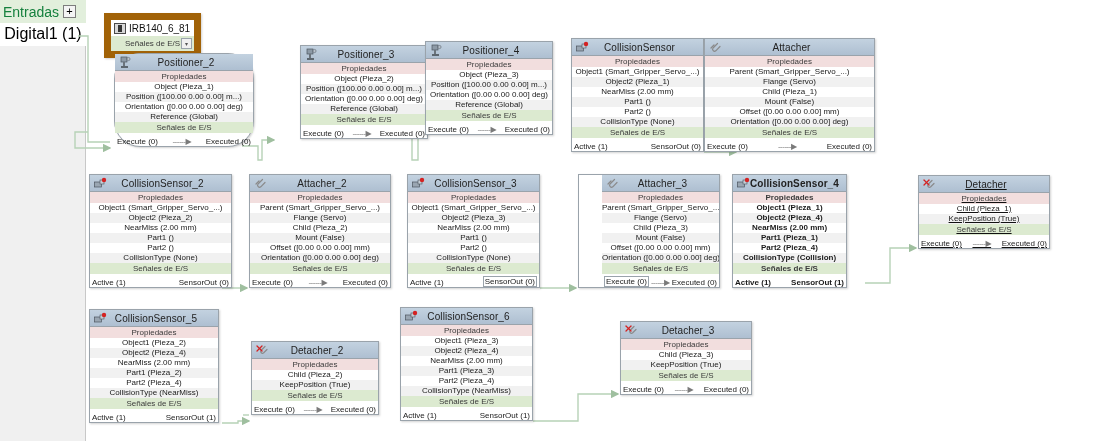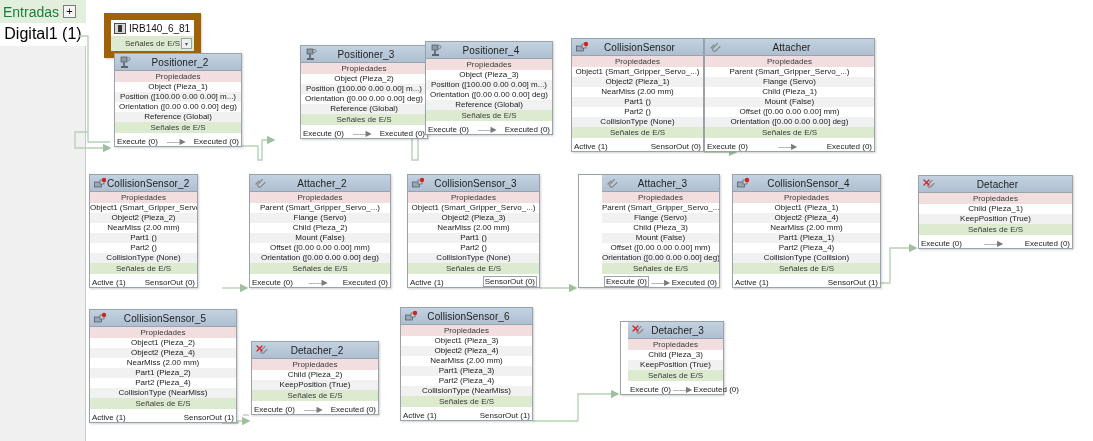--- a/index.html
+++ b/index.html
@@ -253,21 +253,21 @@
       <span class="robot-ico"></span>
       <span class="label">IRB140_6_81</span>
     </div>
     <div class="irb-io">
       <span>Señales de E/S</span>
       <span class="dropdown">▾</span>
     </div>
   </div>
 
   <div id="node-layer">
-      <div class="node" style="left: 114px; top: 53px; width: 128px;">
+      <div class="node" style="left: 114px; top: 53px; width: 140px; border-radius: 26px;">
         <div class="node-head">
           <span class="icon">
             <svg width="13" height="13" viewBox="0 0 13 13">
               <rect x="2" y="1" width="6" height="5" fill="#8d9aa6" stroke="#4c555e" stroke-width="0.7"></rect>
               <rect x="4" y="6" width="2" height="5" fill="#6b747c"></rect>
               <rect x="2" y="10" width="7" height="2" fill="#5d666e"></rect>
               <circle cx="9.5" cy="3" r="1.6" fill="#b9c3cc" stroke="#4c555e" stroke-width="0.5"></circle>
             </svg>
           </span>
           <span class="label">Positioner_2</span>
@@ -374,21 +374,21 @@
         <div class="prow alt">Mount (False)</div>
         <div class="prow">Offset ([0.00 0.00 0.00] mm)</div>
         <div class="prow alt">Orientation ([0.00 0.00 0.00] deg)</div>
         <div class="sect-io">Señales de E/S</div>
         <div class="iorow">
           <span class="port-in">Execute (0)</span>
           <span class="arrow">------▶</span>
           <span class="port-out">Executed (0)</span>
         </div>
       </div>
-      <div class="node" style="left: 89px; top: 174px; width: 109px;">
+      <div class="node" style="left: 89px; top: 174px; width: 143px;">
         <div class="node-head">
           <span class="icon">
             <svg width="13" height="13" viewBox="0 0 13 13">
               <rect x="0.5" y="5" width="7" height="5" fill="#9aa6b2" stroke="#4c555e" stroke-width="0.7"></rect>
               <rect x="6" y="3" width="4" height="4" fill="#c3ccd4" stroke="#4c555e" stroke-width="0.6"></rect>
               <circle cx="10" cy="3" r="2.2" fill="#d42222"></circle>
             </svg>
           </span>
           <span class="label">CollisionSensor_2</span>
         </div>
@@ -472,21 +472,21 @@
         <div class="prow alt">Mount (False)</div>
         <div class="prow">Offset ([0.00 0.00 0.00] mm)</div>
         <div class="prow alt">Orientation ([0.00 0.00 0.00] deg)</div>
         <div class="sect-io">Señales de E/S</div>
         <div class="iorow">
           <span class="port-in boxed">Execute (0)</span>
           <span class="arrow">------▶</span>
           <span class="port-out">Executed (0)</span>
         </div>
       </div>
-      <div class="node" style="left: 732px; top: 174px; width: 149px;">
+      <div class="node" style="left: 732px; top: 174px; width: 115px; font-weight: bold;">
         <div class="node-head">
           <span class="icon">
             <svg width="13" height="13" viewBox="0 0 13 13">
               <rect x="0.5" y="5" width="7" height="5" fill="#9aa6b2" stroke="#4c555e" stroke-width="0.7"></rect>
               <rect x="6" y="3" width="4" height="4" fill="#c3ccd4" stroke="#4c555e" stroke-width="0.6"></rect>
               <circle cx="10" cy="3" r="2.2" fill="#d42222"></circle>
             </svg>
           </span>
           <span class="label">CollisionSensor_4</span>
         </div>
@@ -497,42 +497,42 @@
         <div class="prow alt">Part1 (Pieza_1)</div>
         <div class="prow">Part2 (Pieza_4)</div>
         <div class="prow alt">CollisionType (Collision)</div>
         <div class="sect-io">Señales de E/S</div>
         <div class="iorow">
           <span class="port-in">Active (1)</span>
           <span class="arrow"></span>
           <span class="port-out">SensorOut (1)</span>
         </div>
       </div>
-      <div class="node" style="left: 918px; top: 175px; width: 155px;">
+      <div class="node" style="left: 918px; top: 175px; width: 132px; text-decoration: underline;">
         <div class="node-head">
           <span class="icon">
             <svg width="13" height="13" viewBox="0 0 13 13">
               <path d="M9 2.5 L5 6.5 a1.8 1.8 0 0 0 2.5 2.5 L11 5.5" fill="none" stroke="#8a8a8a" stroke-width="1.2" stroke-linecap="round"></path>
               <path d="M1 2 L6 7" stroke="#d42222" stroke-width="1.3" stroke-linecap="round"></path>
               <path d="M6 2 L1 7" stroke="#d42222" stroke-width="1.3" stroke-linecap="round"></path>
             </svg>
           </span>
           <span class="label">Detacher</span>
         </div>
         <div class="sect-props">Propiedades</div>
         <div class="prow">Child (Pieza_1)</div>
         <div class="prow alt">KeepPosition (True)</div>
         <div class="sect-io">Señales de E/S</div>
         <div class="iorow">
           <span class="port-in">Execute (0)</span>
           <span class="arrow">------▶</span>
           <span class="port-out">Executed (0)</span>
         </div>
       </div>
-      <div class="node" style="left: 89px; top: 309px; width: 148px;">
+      <div class="node" style="left: 89px; top: 309px; width: 130px;">
         <div class="node-head">
           <span class="icon">
             <svg width="13" height="13" viewBox="0 0 13 13">
               <rect x="0.5" y="5" width="7" height="5" fill="#9aa6b2" stroke="#4c555e" stroke-width="0.7"></rect>
               <rect x="6" y="3" width="4" height="4" fill="#c3ccd4" stroke="#4c555e" stroke-width="0.6"></rect>
               <circle cx="10" cy="3" r="2.2" fill="#d42222"></circle>
             </svg>
           </span>
           <span class="label">CollisionSensor_5</span>
         </div>
@@ -589,21 +589,21 @@
         <div class="prow alt">Part1 (Pieza_3)</div>
         <div class="prow">Part2 (Pieza_4)</div>
         <div class="prow alt">CollisionType (NearMiss)</div>
         <div class="sect-io">Señales de E/S</div>
         <div class="iorow">
           <span class="port-in">Active (1)</span>
           <span class="arrow"></span>
           <span class="port-out">SensorOut (1)</span>
         </div>
       </div>
-      <div class="node" style="left: 620px; top: 321px; width: 104px; padding-left: 7px;">
+      <div class="node" style="left: 620px; top: 321px; width: 132px;">
         <div class="node-head">
           <span class="icon">
             <svg width="13" height="13" viewBox="0 0 13 13">
               <path d="M9 2.5 L5 6.5 a1.8 1.8 0 0 0 2.5 2.5 L11 5.5" fill="none" stroke="#8a8a8a" stroke-width="1.2" stroke-linecap="round"></path>
               <path d="M1 2 L6 7" stroke="#d42222" stroke-width="1.3" stroke-linecap="round"></path>
               <path d="M6 2 L1 7" stroke="#d42222" stroke-width="1.3" stroke-linecap="round"></path>
             </svg>
           </span>
           <span class="label">Detacher_3</span>
         </div>

